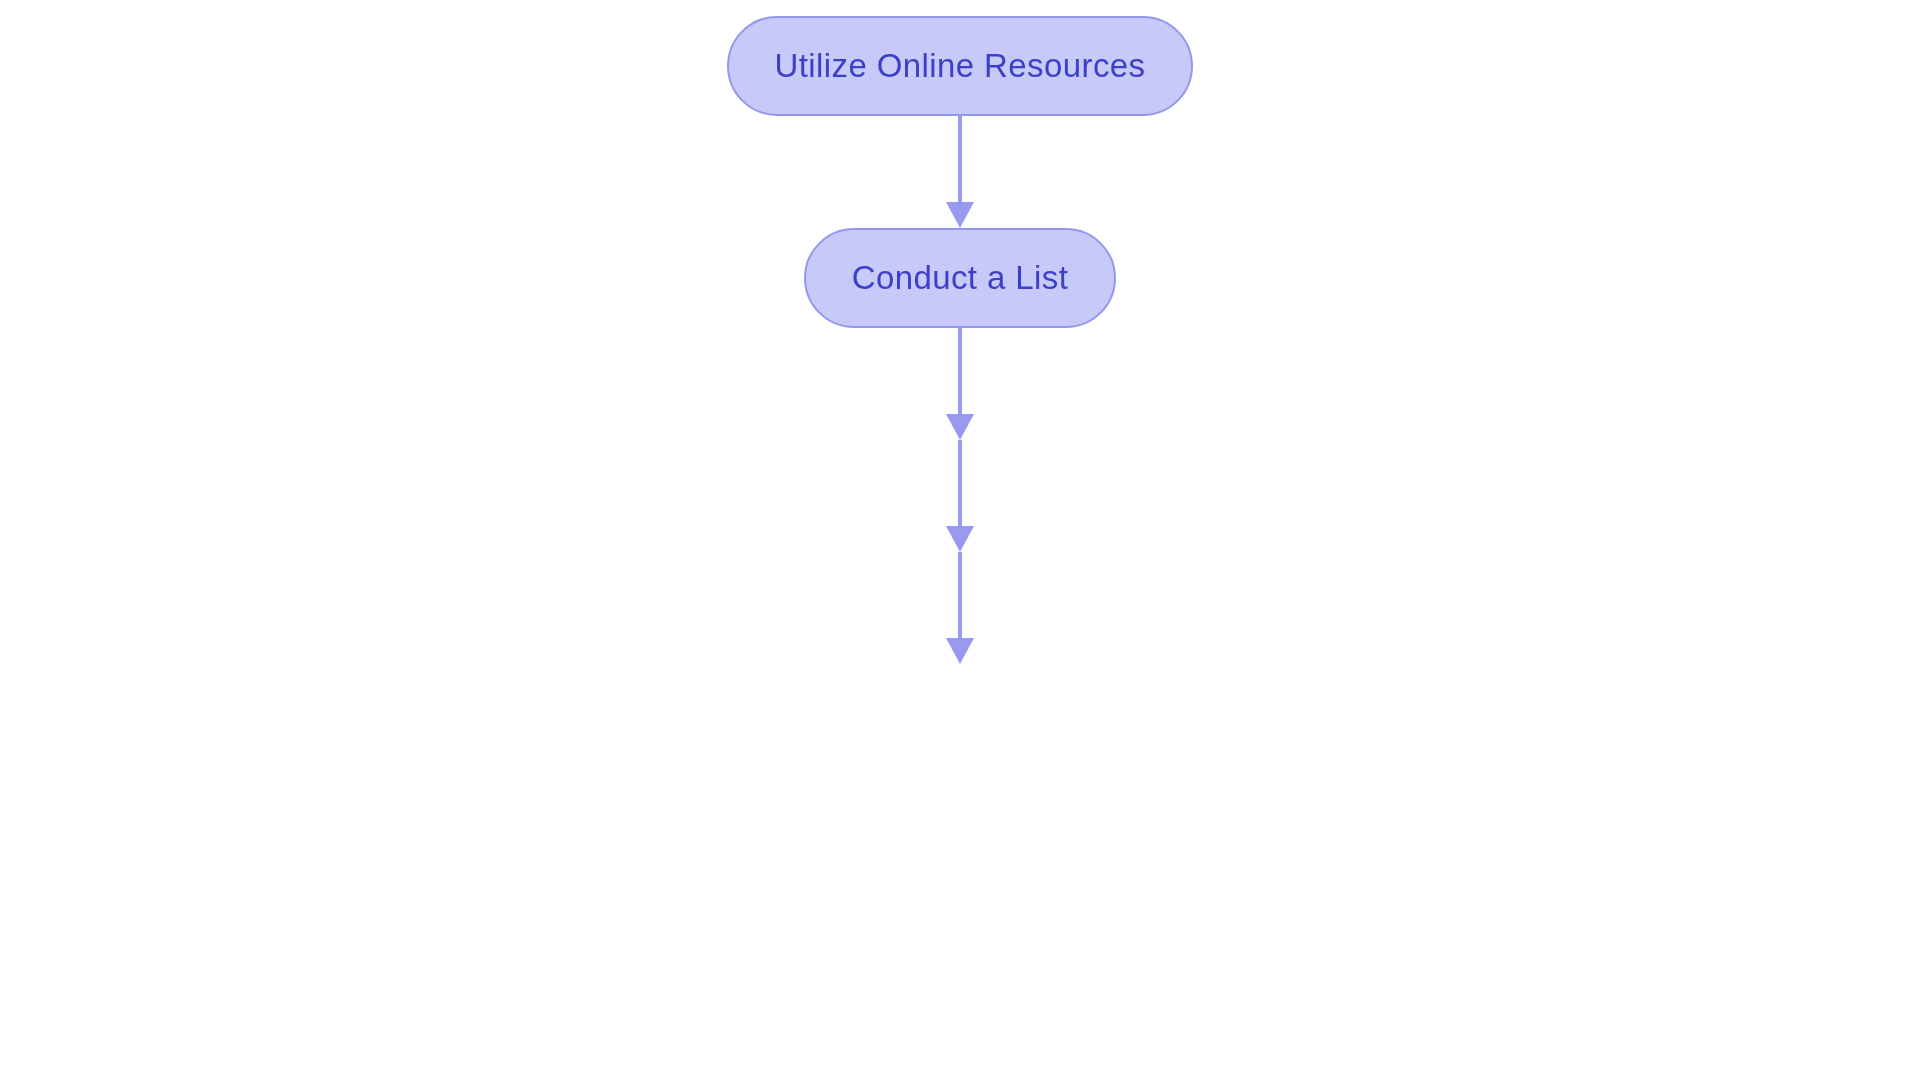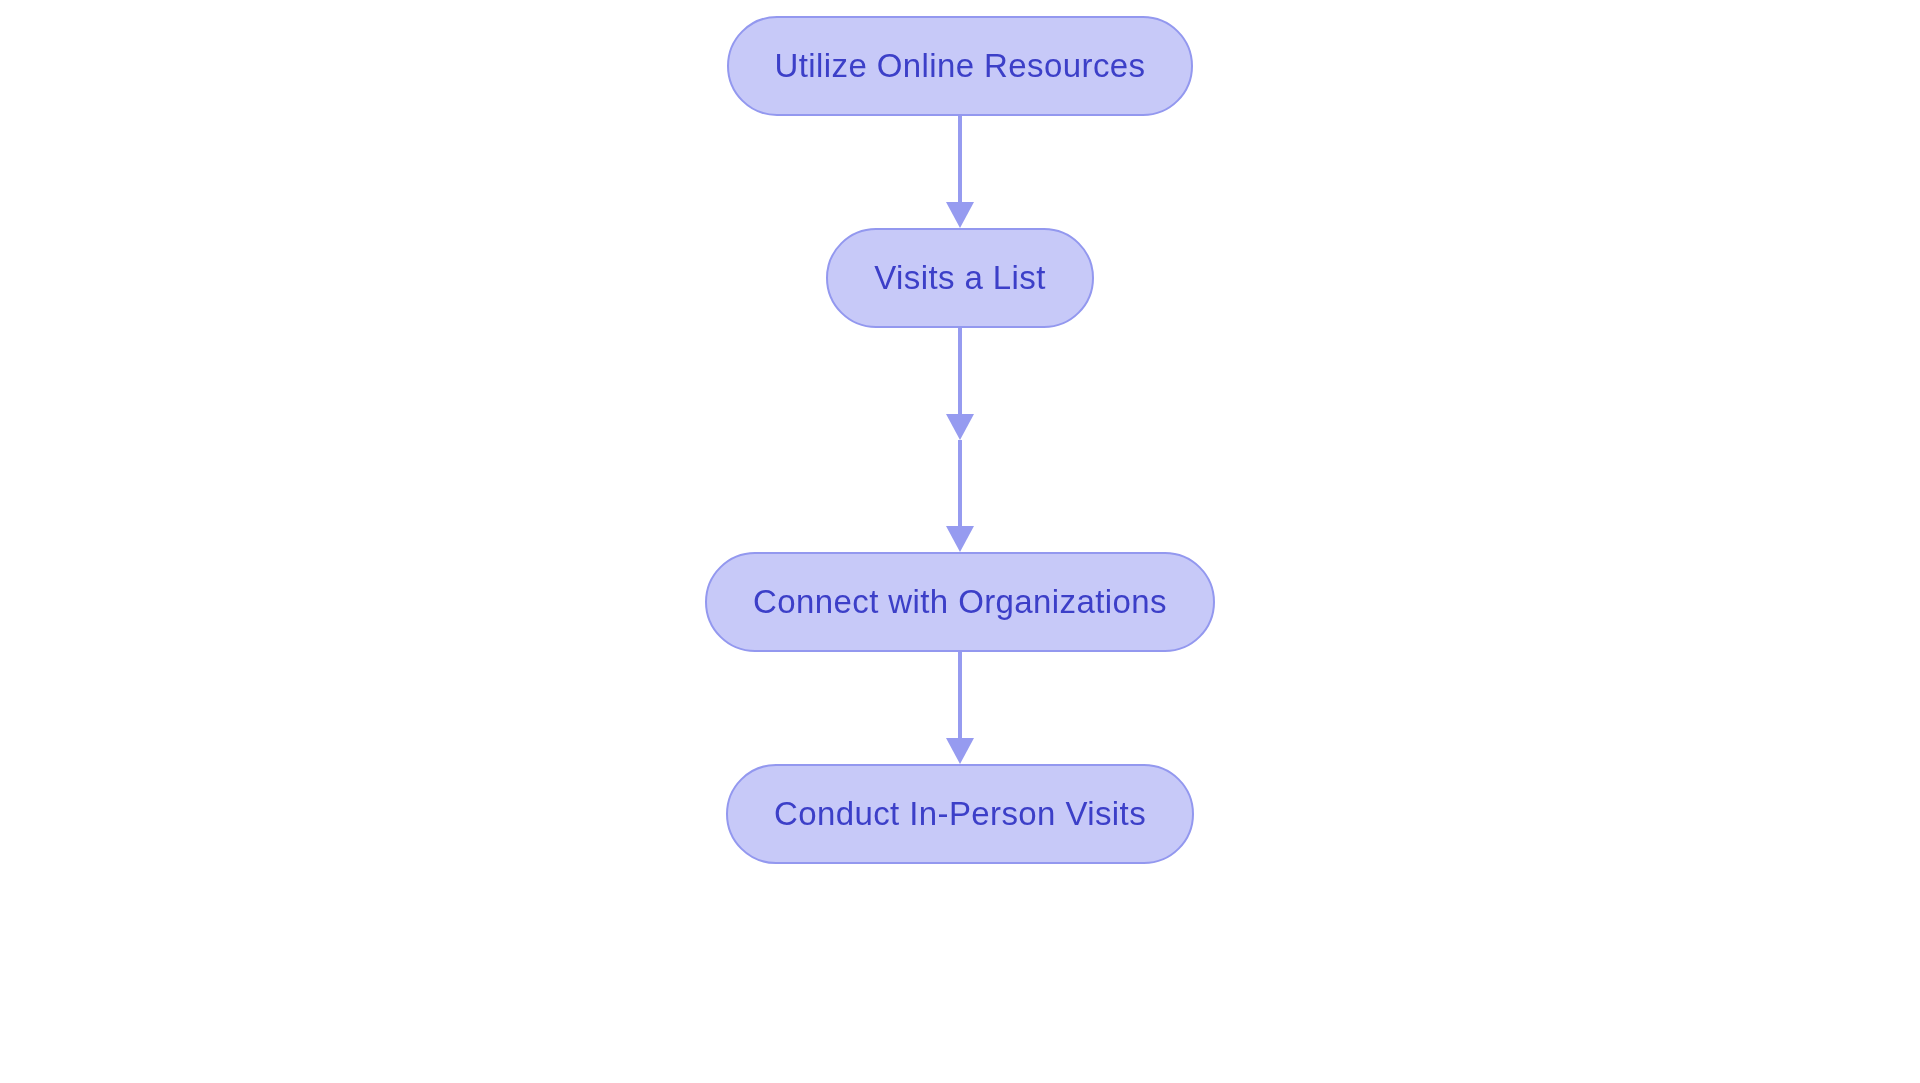--- a/index.html
+++ b/index.html
@@ -69,40 +69,34 @@
   <div class="node">
     <span class="node-label">Utilize Online Resources</span>
   </div>
 
   <div class="connector">
     <div class="connector-line"></div>
     <div class="connector-head"></div>
   </div>
 
   <div class="node">
-    <span class="node-label">Visits a List</span>
+    <span class="node-label">Conduct a List</span>
   </div>
 
   <div class="connector">
     <div class="connector-line"></div>
     <div class="connector-head"></div>
   </div>
 
 
   <div class="connector">
     <div class="connector-line"></div>
     <div class="connector-head"></div>
   </div>
 
-  <div class="node">
-    <span class="node-label">Connect with Organizations</span>
-  </div>
 
   <div class="connector">
     <div class="connector-line"></div>
     <div class="connector-head"></div>
   </div>
 
-  <div class="node">
-    <span class="node-label">Conduct In-Person Visits</span>
-  </div>
 
 </div>
 
 </body></html>

